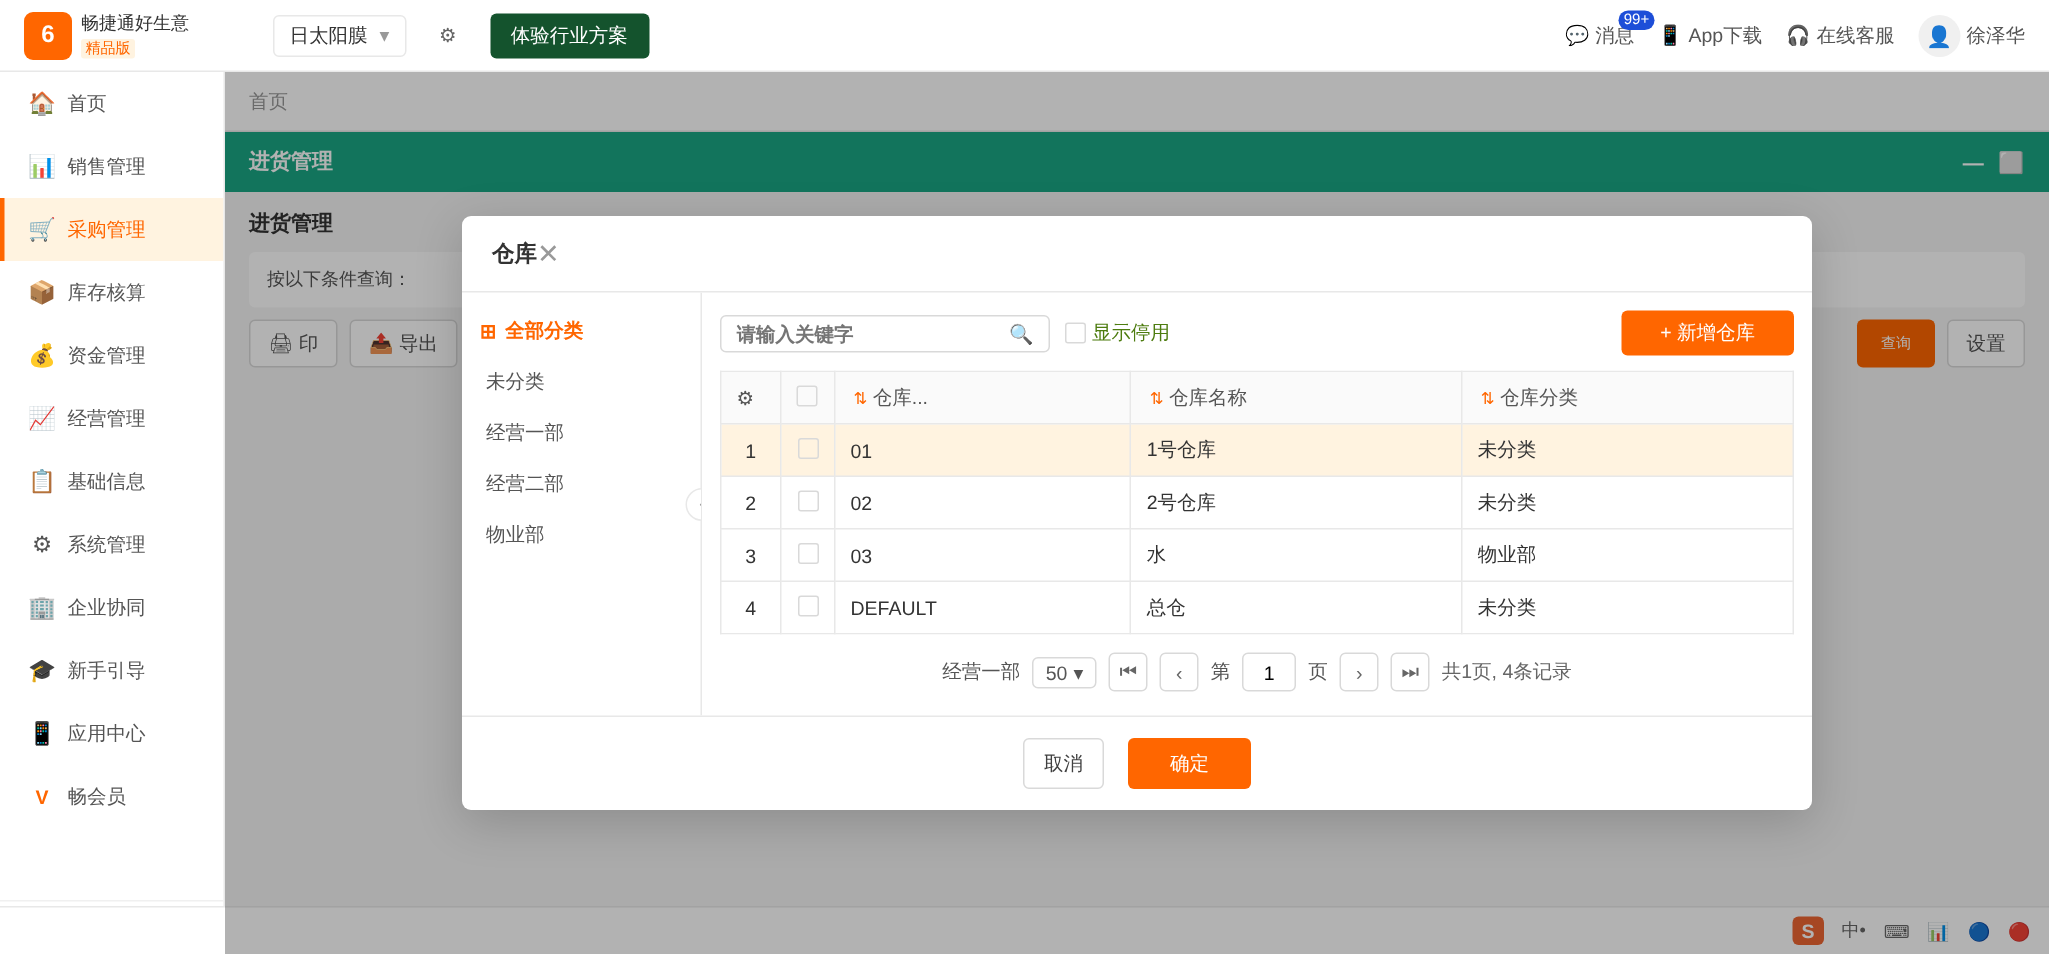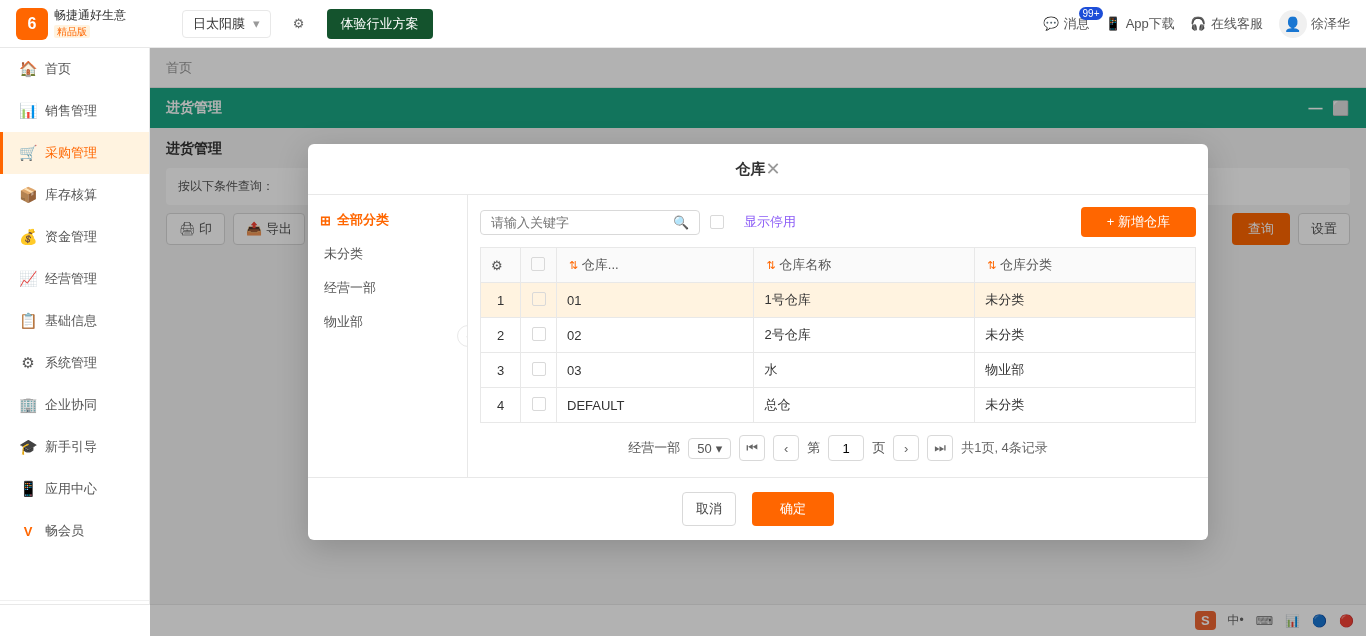--- a/index.html
+++ b/index.html
@@ -141,21 +141,21 @@
     .teal-bar .close-icons { margin-left: auto; display: flex; gap: 10px; }
 
     .page-body {
       padding: 12px 16px;
     }
     .filter-bar {
       display: flex; align-items: center; gap: 8px;
       background: #fff; padding: 10px 12px;
       border-radius: 4px; margin-bottom: 8px;
     }
-    .btn-primary { background: #f60; color: #fff; border: none; border-radius: 4px; padding: 6px 16px; cursor: pointer; font-size: 13px; }
+    .btn-primary { background: #f60; color: #fff; border: none; border-radius: 4px; padding: 6px 16px; cursor: pointer; font-size: 10px; }
     .btn-default { background: #fff; color: #555; border: 1px solid #d9d9d9; border-radius: 4px; padding: 6px 12px; cursor: pointer; font-size: 13px; }
 
     
     .overlay {
       position: absolute; top: 0; left: 0; right: 0; bottom: 0;
       background: rgba(0,0,0,0.3);
       z-index: 100;
       display: flex;
       align-items: center;
       justify-content: center;
@@ -168,21 +168,21 @@
       width: 900px;
       max-height: 560px;
       box-shadow: 0 8px 32px rgba(0,0,0,0.18);
       display: flex;
       flex-direction: column;
       overflow: hidden;
     }
     .modal-header {
       display: flex;
       align-items: center;
-      justify-content: center;
+      justify-content: flex-start;
       padding: 14px 20px;
       border-bottom: 1px solid #e8e8e8;
       font-size: 15px;
       font-weight: bold;
       color: #333;
     }
     .modal-close {
       cursor: pointer; color: #999; font-size: 18px;
       background: none; border: none;
     }
@@ -242,26 +242,26 @@
     .search-box {
       display: flex;
       align-items: center;
       border: 1px solid #d9d9d9;
       border-radius: 4px;
       padding: 4px 10px;
       width: 220px;
       gap: 6px;
     }
     .search-box input {
-      border: none; outline: none; font-size: 13px; flex: 1; color: #999;
+      border: none; outline: none; font-size: 13px; flex: 1; color: #999; font-weight: bold;
     }
     .search-icon { color: #aaa; }
     .show-disabled {
-      display: flex; align-items: center; gap: 20px;
-      font-size: 13px; color: #8b5cf6;
+      display: flex; align-items: center; gap: 4px;
+      font-size: 13px; color: #4d7c0f;
     }
     .checkbox-custom {
       width: 14px; height: 14px;
       border: 1px solid #d9d9d9;
       border-radius: 2px;
       display: inline-block;
     }
     .btn-add-warehouse {
       margin-left: auto;
       background: #f60; color: #fff; border: none; border-radius: 4px;
@@ -504,20 +504,21 @@
 
         <div class="modal-body">
 
           <div class="category-panel">
             <div class="category-header">
               <span>⊞</span>
               <span>全部分类</span>
             </div>
             <div class="category-item">未分类</div>
             <div class="category-item">经营一部</div>
+            <div class="category-item">经营二部</div>
             <div class="category-item">物业部</div>
             <div class="collapse-btn">‹</div>
           </div>
 
           <div class="table-panel">
 
             <div class="table-toolbar">
               <div class="search-box">
                 <input type="text" placeholder="请输入关键字" style="">
                 <span class="search-icon">🔍</span>

